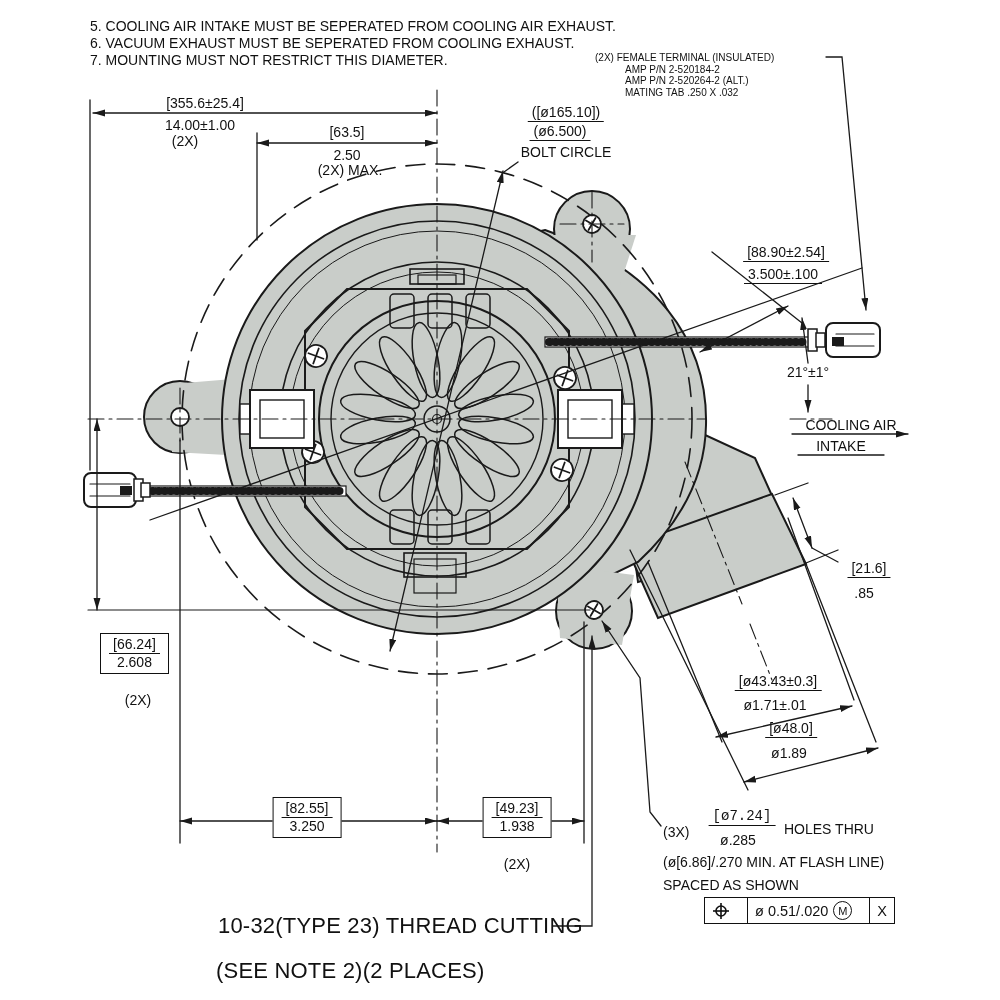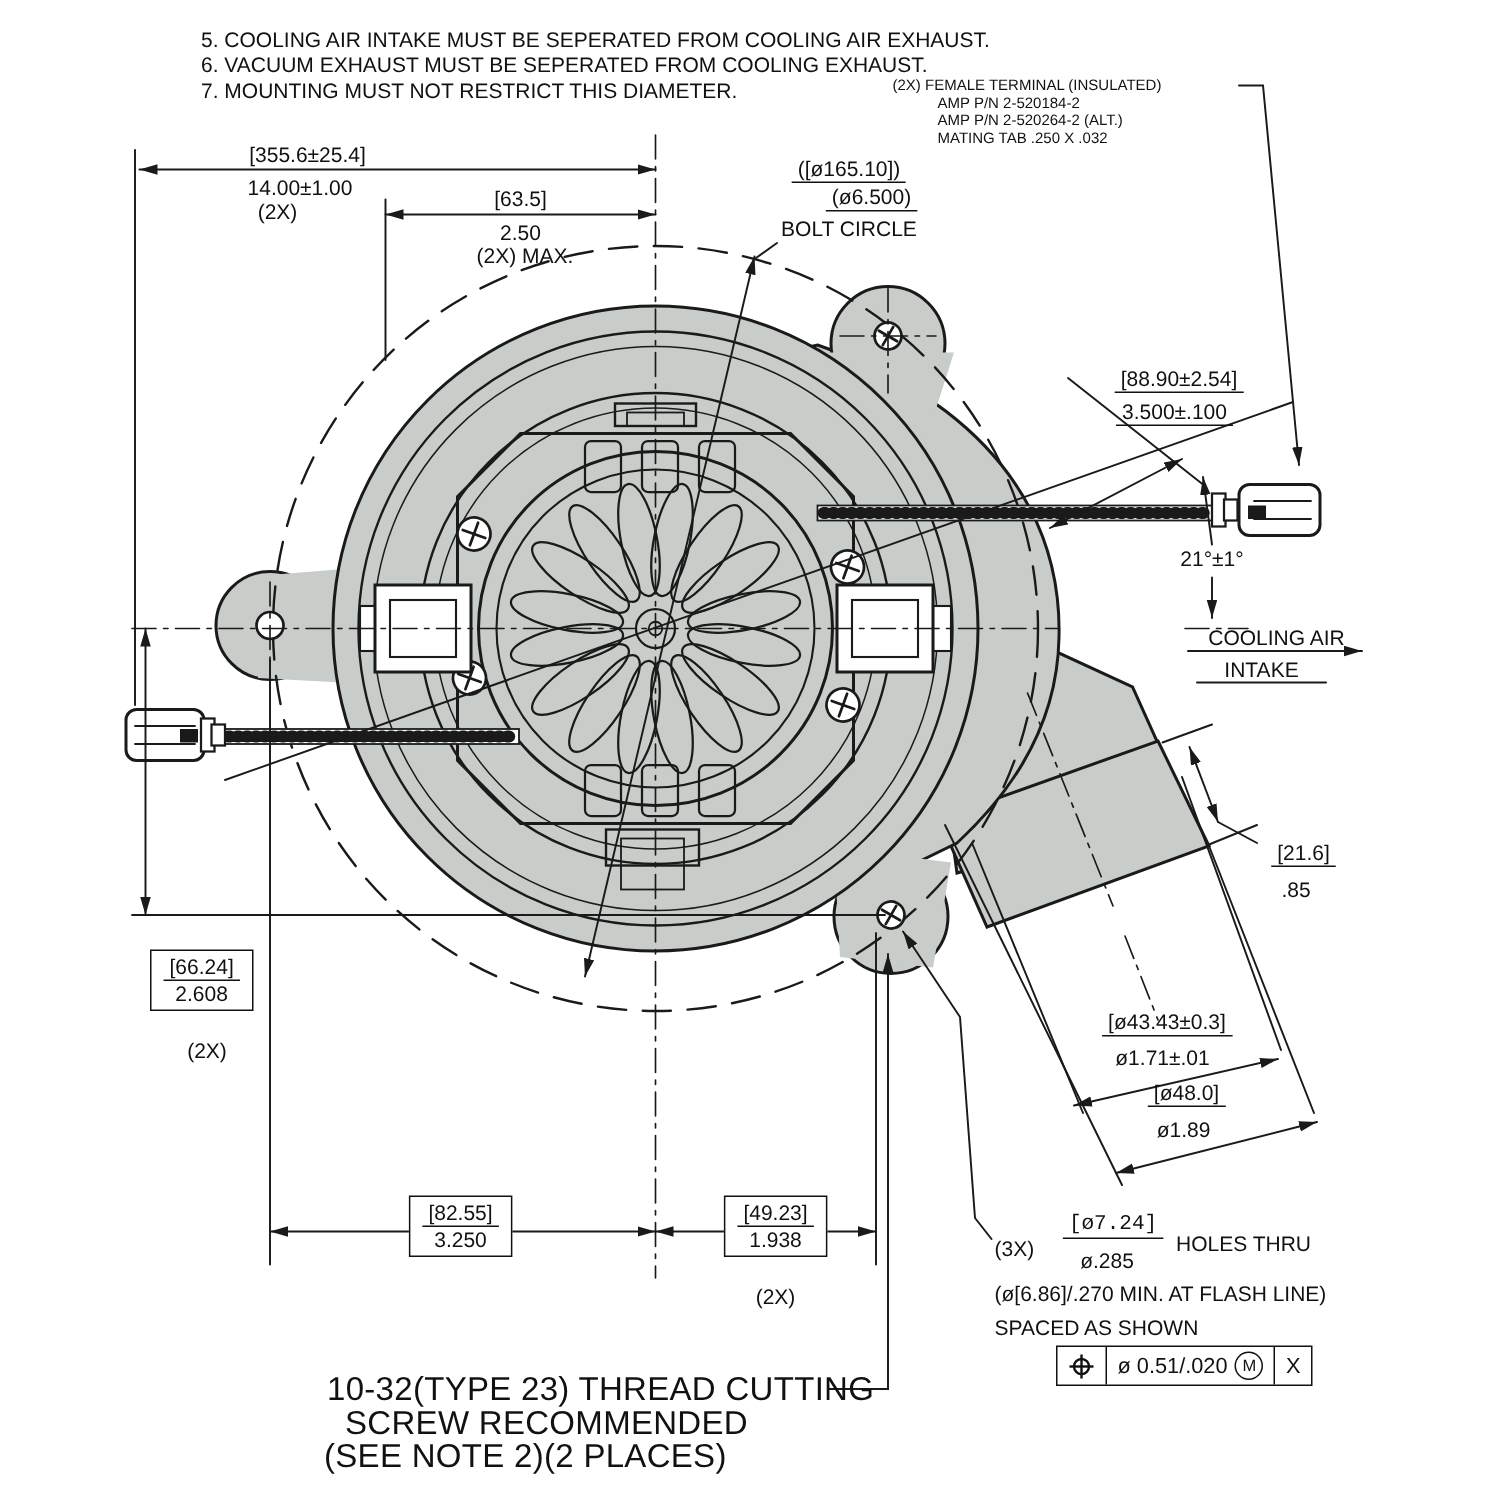--- a/index.html
+++ b/index.html
@@ -4,21 +4,21 @@
 <style>
   html,body{margin:0;padding:0;background:#fff;}
   #canvas{position:relative;width:1000px;height:1000px;background:#fff;overflow:hidden;
           font-family:"Liberation Sans",sans-serif;color:#111;}
   #drawing{position:absolute;left:0;top:0;}
   .txt{position:absolute;white-space:nowrap;font-size:14px;line-height:1.15;color:#111;}
   .ctr{transform:translateX(-50%);text-align:center;}
   .bar{border-bottom:1.6px solid #111;padding:0 4px 1px 4px;display:inline-block;}
   .stack span{display:block;}
   .boxed{border:1.8px solid #111;background:#fff;padding:2px 8px 3px 8px;text-align:center;}
-  .notes div{margin-bottom:1px;margin-left:44px;}
+  .notes div{margin-bottom:1px;}
   .small{font-size:10px;}
   .big{font-size:22px;letter-spacing:.2px;}
   .fcf{position:absolute;display:flex;align-items:stretch;background:#fff;border:1.8px solid #111;height:25px;}
   .fcf .cell{display:flex;align-items:center;padding:0 7px;font-size:14.5px;}
   .fcf .cell+.cell{border-left:1.8px solid #111;}
   .mcirc{display:inline-flex;align-items:center;justify-content:center;width:17px;height:17px;
          border:1.6px solid #111;border-radius:50%;font-size:11px;margin-left:5px;}
 </style>
 </head>
 <body>
@@ -242,21 +242,21 @@
 
 <div class="txt ctr" style="left:205px;top:95px;">[355.6±25.4]</div>
 <div class="txt ctr" style="left:200px;top:117px;">14.00±1.00</div>
 <div class="txt ctr" style="left:185px;top:133px;">(2X)</div>
 
 <div class="txt ctr" style="left:347px;top:124px;">[63.5]</div>
 <div class="txt ctr" style="left:347px;top:147px;">2.50</div>
 <div class="txt ctr" style="left:350px;top:162px;">(2X) MAX.</div>
 
 <div class="txt ctr" style="left:566px;top:104px;"><span class="bar">([ø165.10])</span></div>
-<div class="txt ctr" style="left:581px;top:123px;"><span class="bar">(ø6.500)</span></div>
+<div class="txt ctr" style="left:560px;top:123px;"><span class="bar">(ø6.500)</span></div>
 <div class="txt ctr" style="left:566px;top:144px;">BOLT CIRCLE</div>
 
 <div class="txt ctr" style="left:786px;top:244px;"><span class="bar">[88.90±2.54]</span></div>
 <div class="txt ctr" style="left:783px;top:266px;"><span class="bar">3.500±.100</span></div>
 
 <div class="txt ctr" style="left:808px;top:364px;">21°±1°</div>
 
 <div class="txt ctr" style="left:851px;top:417px;">COOLING AIR</div>
 <div class="txt ctr" style="left:841px;top:438px;">INTAKE</div>
 
@@ -285,32 +285,31 @@
 </div>
 <div class="txt ctr" style="left:517px;top:856px;">(2X)</div>
 
 <div class="txt" style="left:663px;top:824px;">(3X)</div>
 <div class="txt ctr" style="left:742px;top:808px;font-family:Liberation Mono, monospace;"><span class="bar">[ø7.24]</span></div>
 <div class="txt ctr" style="left:738px;top:832px;">ø.285</div>
 <div class="txt" style="left:784px;top:821px;">HOLES THRU</div>
 <div class="txt" style="left:663px;top:854px;">(ø[6.86]/.270 MIN. AT FLASH LINE)</div>
 <div class="txt" style="left:663px;top:877px;">SPACED AS SHOWN</div>
 
-<div class="fcf" style="left:704px;top:897px;">
+<div class="fcf" style="left:704px;top:897px;gap:10px;">
   <div class="cell">
     <svg width="18" height="18" viewBox="0 0 18 18" stroke="#111" stroke-width="1.6" fill="none">
       <circle cx="9" cy="9" r="5"></circle>
           <line x1="9" y1="1" x2="9" y2="17"></line>
           <line x1="1" y1="9" x2="17" y2="9"></line>
     </svg>
   </div>
   <div class="cell">
     <span>ø 0.51/.020</span>
     <span class="mcirc">M</span>
   </div>
   <div class="cell">X</div>
 </div>
 
 <div class="txt big" style="left:218px;top:913px;">10-32(TYPE 23) THREAD CUTTING</div>
-<div class="txt big" style="left:230px;top:936px;">SCREW RECOMMENDED</div>
 <div class="txt big" style="left:216px;top:958px;">(SEE NOTE 2)(2 PLACES)</div>
 
 </div>
 
 </body></html>

